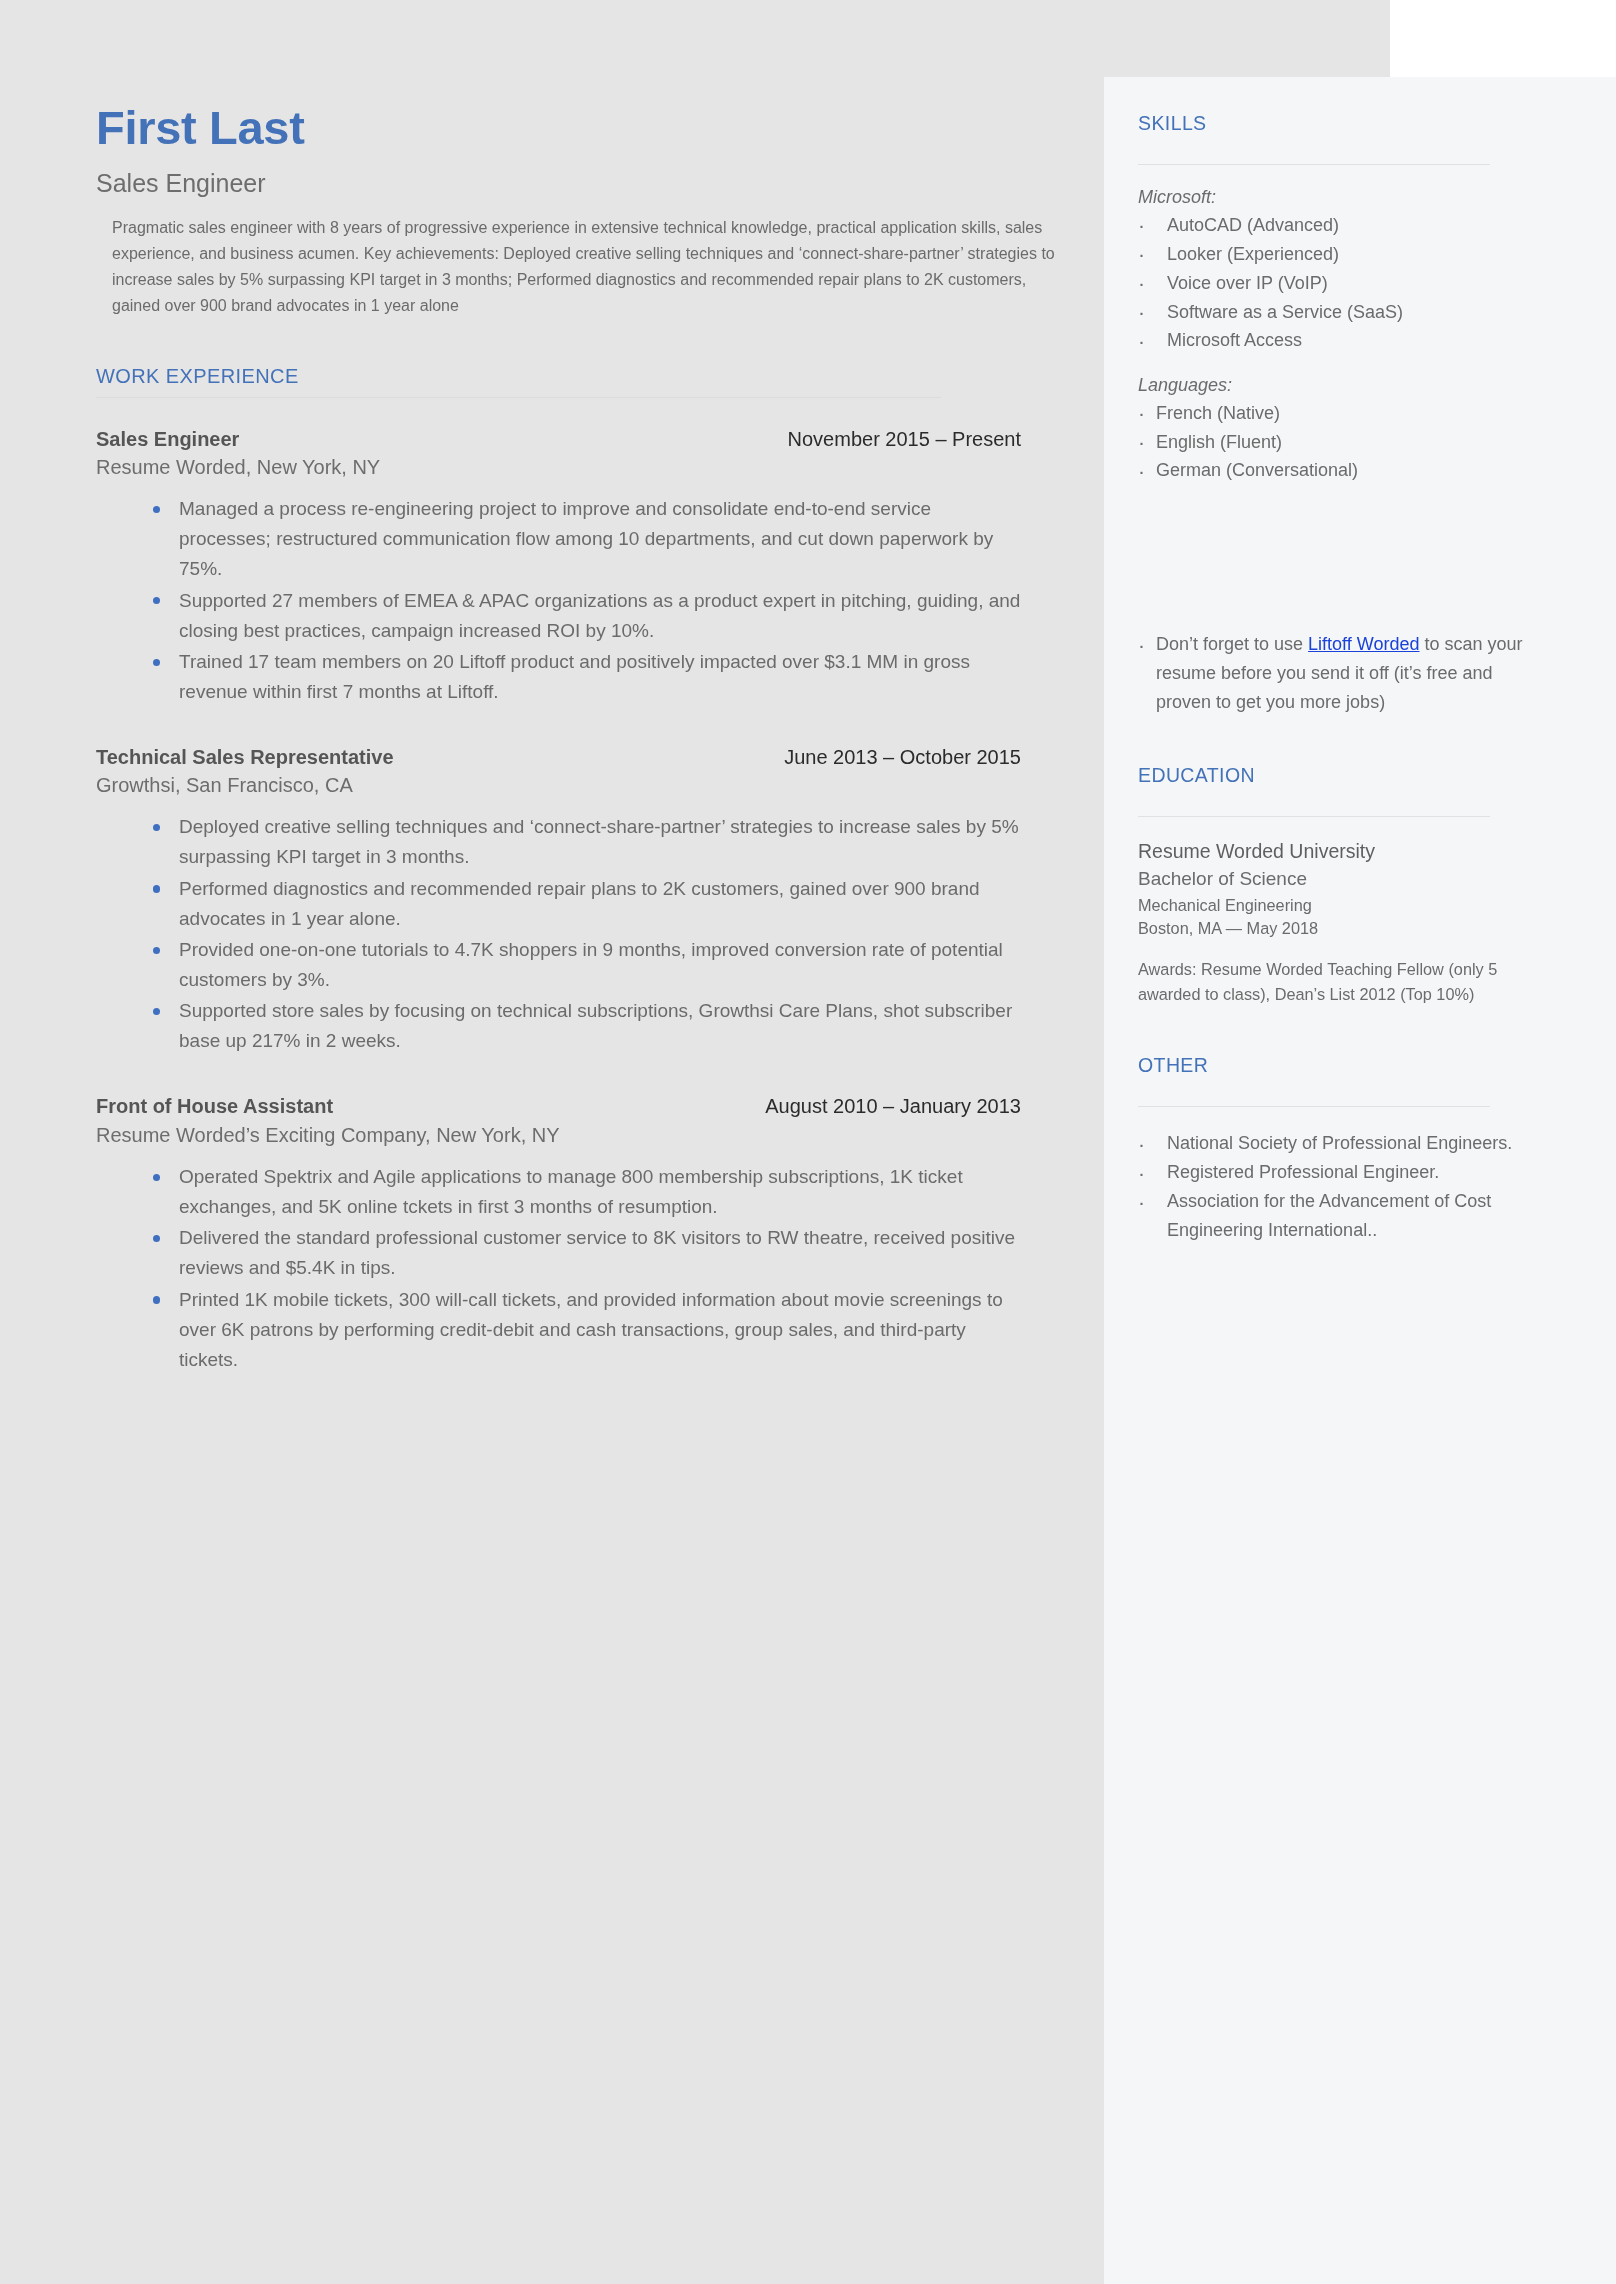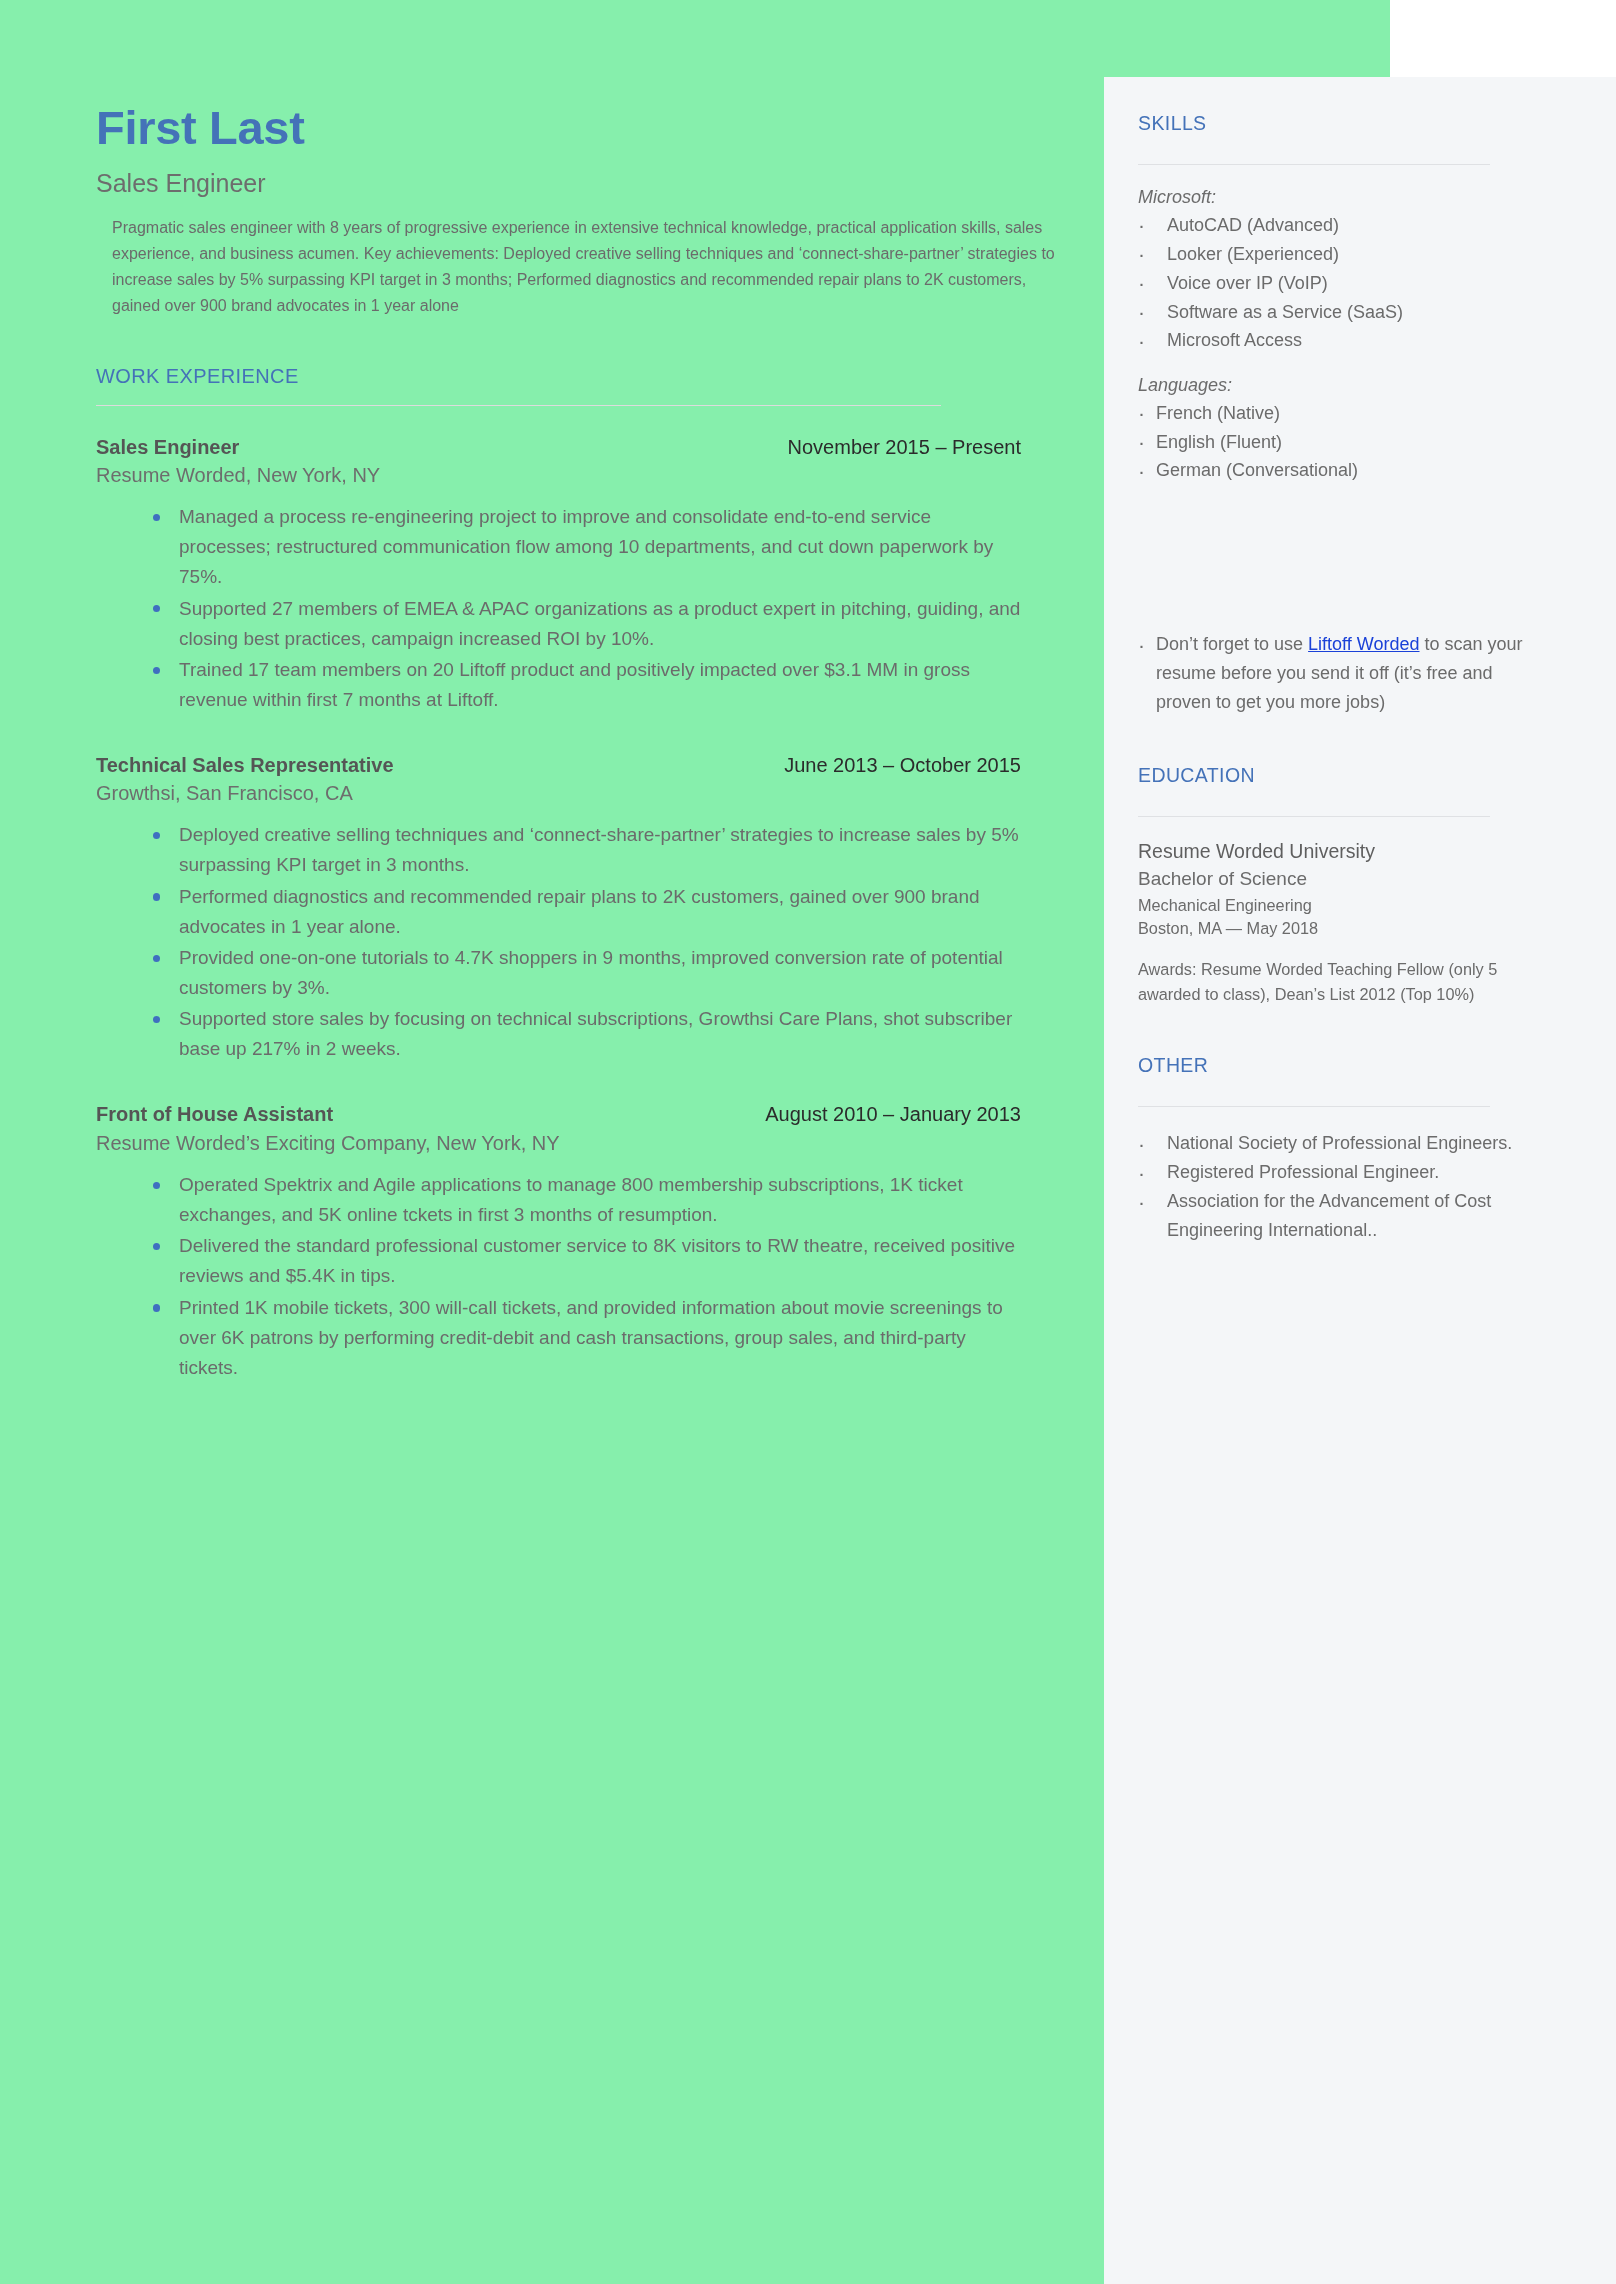--- a/index.html
+++ b/index.html
@@ -13,21 +13,21 @@
     font-family: "Liberation Sans", sans-serif;
     color: #5a5a5a;
     position: relative;
     overflow: hidden;
   }
 
   .page {
     position: relative;
     width: 1390px;
     height: 2284px;
-    background: #86efac;
+    background: #e5e5e5;
     text-decoration: underline;
   }
 
   
   .sidebar-bg {
     position: absolute;
     left: 1104px;
     top: 77px;
     width: 512px;
     height: 2261px;
@@ -65,21 +65,21 @@
     color: #6b6b6b;
     margin: 16px;
     width: 944px;
   }
 
   .section-head {
     font-size: 20px;
     color: #4472b8;
     letter-spacing: 0.4px;
     margin-top: 46px;
-    margin-bottom: 17px;
+    margin-bottom: 9px;
   }
 
   .rule {
     border: 0;
     border-top: 1.3px solid #dcdcdc;
     margin: 0 0 29px 0;
     width: 845px;
   }
 
   .job {

